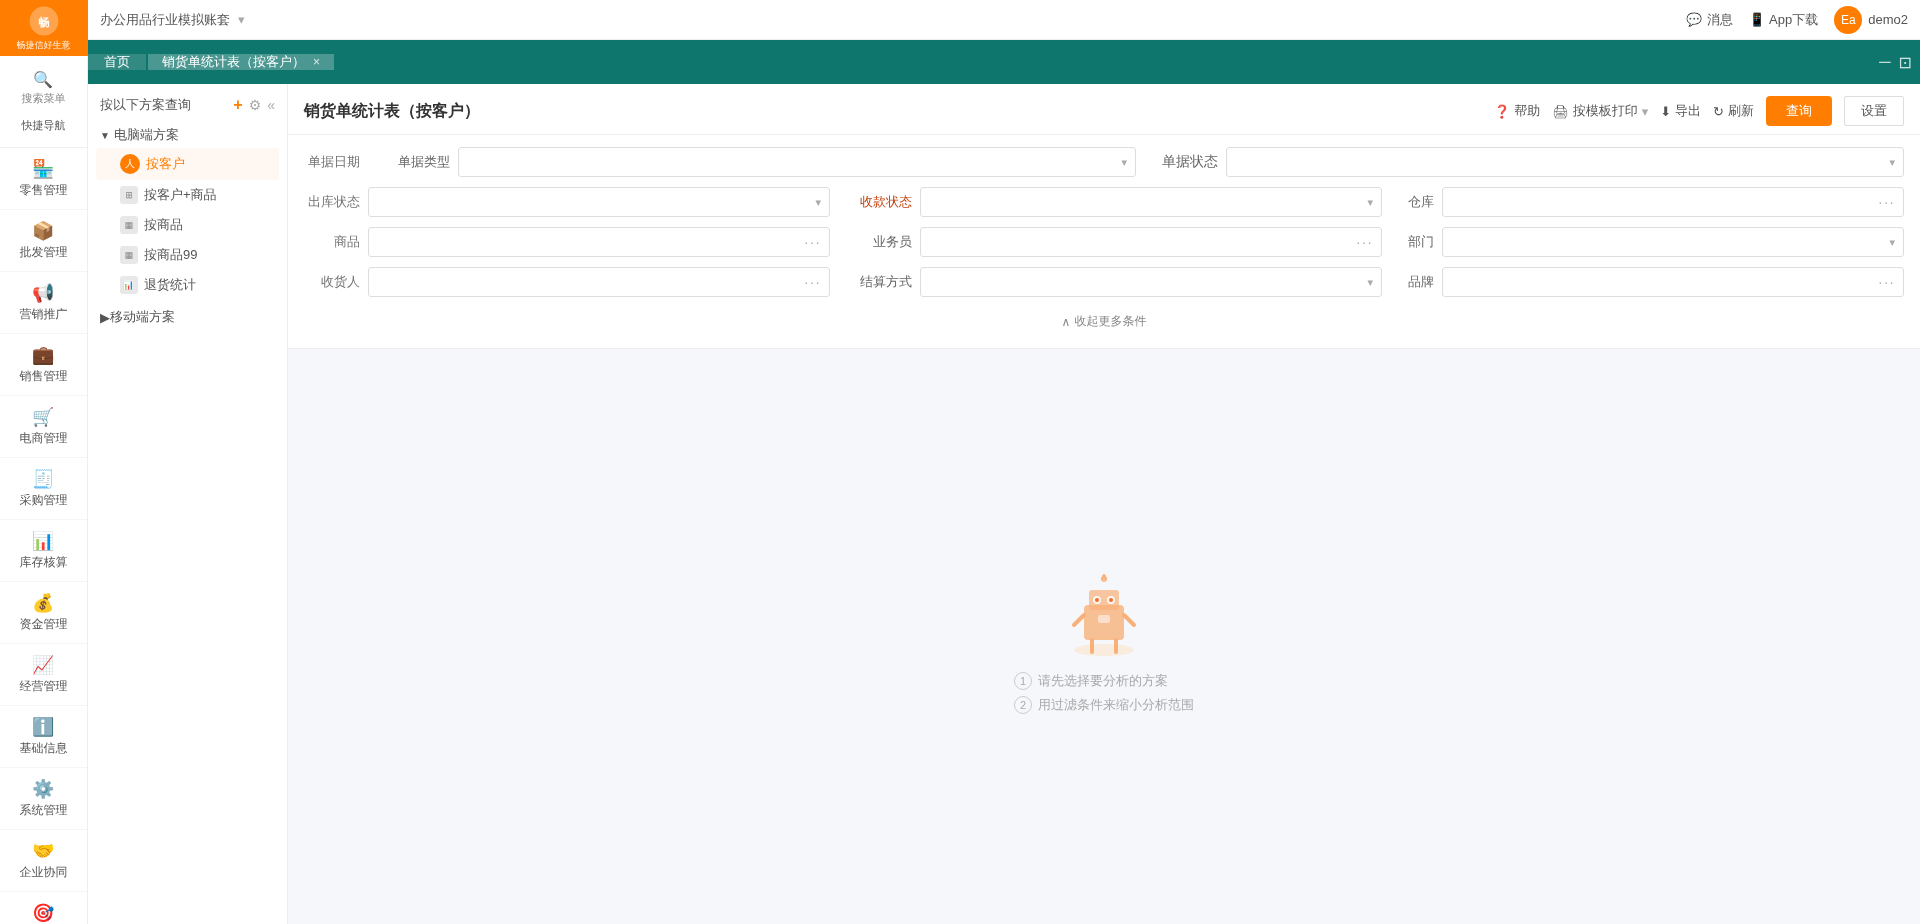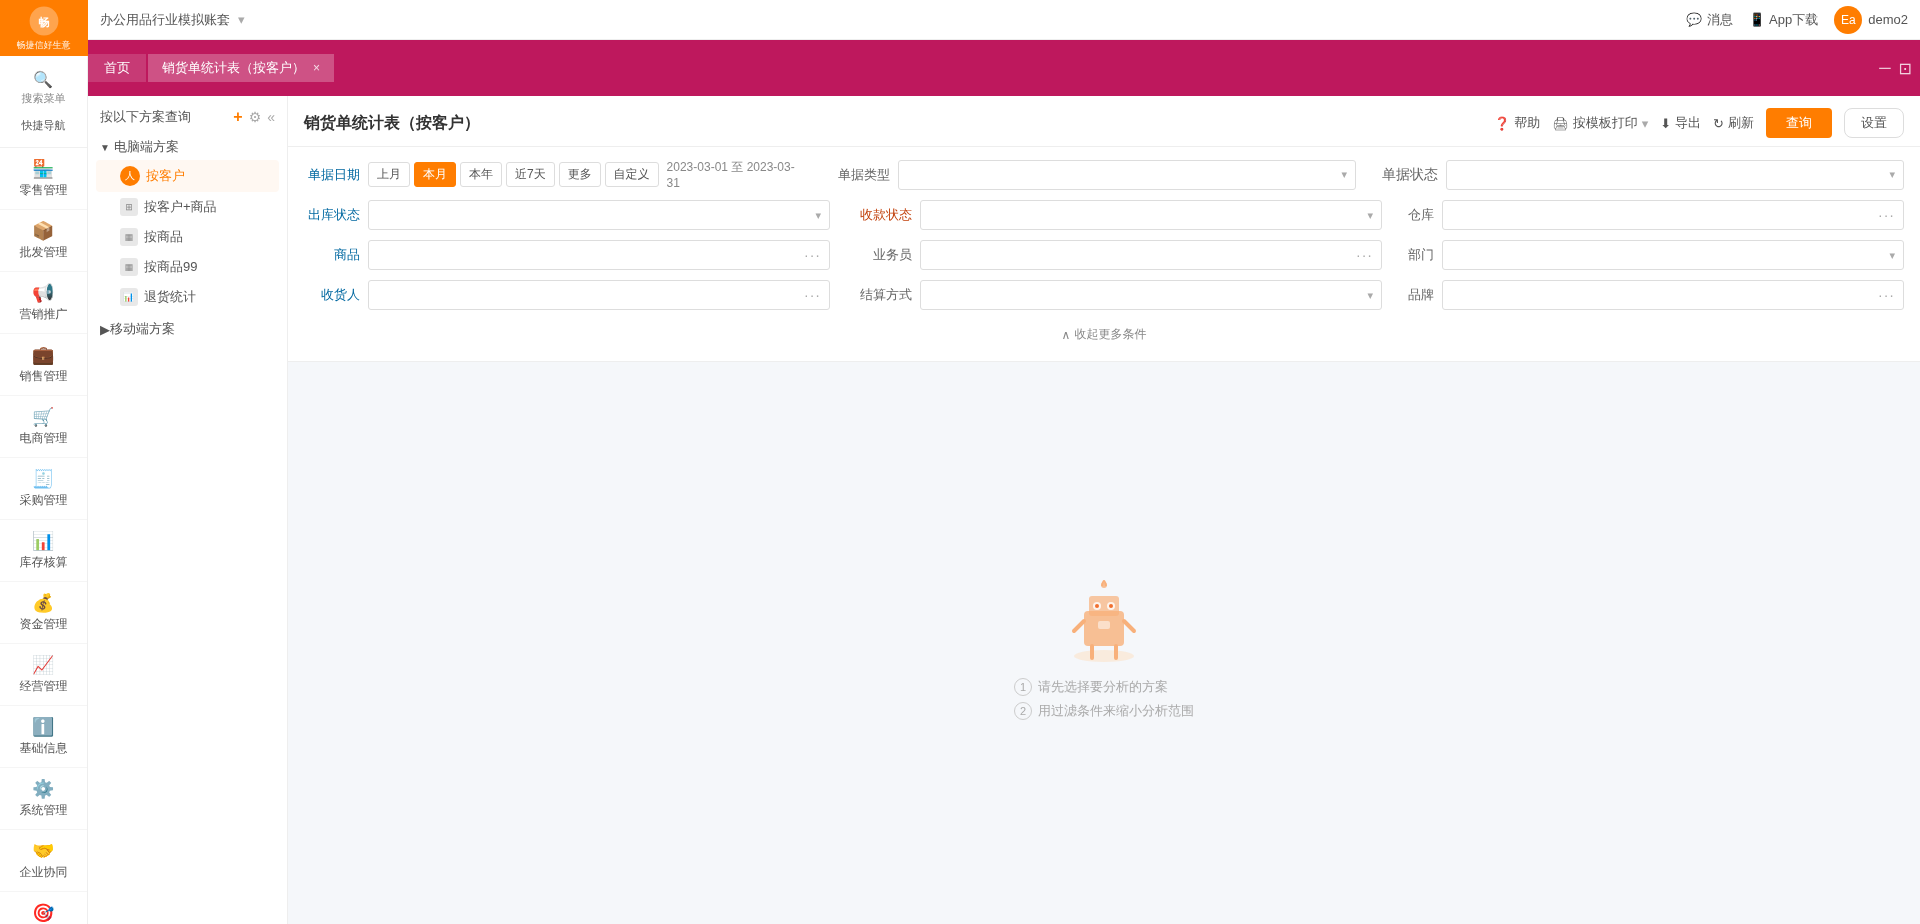--- a/index.html
+++ b/index.html
@@ -122,22 +122,22 @@
       background: #ff7d00;
       display: flex;
       align-items: center;
       justify-content: center;
       color: #fff;
       font-size: 12px;
     }
 
     
     .tab-bar {
-      height: 56px;
-      background: #be185d;
+      height: 44px;
+      background: #0f766e;
       display: flex;
       align-items: center;
       padding: 14px 0;
       flex-shrink: 0;
     }
     .tab-home {
       padding: 0 16px;
       height: 100%;
       display: flex;
       align-items: center;
@@ -324,42 +324,42 @@
       padding: 6px 20px;
       border-radius: 4px;
       font-size: 13px;
       cursor: pointer;
     }
     .btn-secondary {
       background: #fff;
       color: #555;
       border: 1px solid #ddd;
       padding: 5px 16px;
-      border-radius: 8px;
+      border-radius: 2px;
       font-size: 13px;
       cursor: pointer;
     }
 
     
     .filter-area {
       background: #fff;
       padding: 12px 16px;
       border-bottom: 1px solid #eee;
       flex-shrink: 0;
     }
     .filter-row {
       display: flex;
       align-items: center;
       margin-bottom: 10px;
       gap: 0;
     }
     .filter-row:last-child { margin-bottom: 0; }
     .filter-label {
       width: 64px;
-      color: #0369a1;
+      color: #737373;
       font-size: 13px;
       flex-shrink: 0;
       text-align: right;
       padding-right: 8px;
     }
     .filter-control {
       flex: 1;
       display: flex;
       align-items: center;
     }
@@ -675,29 +675,20 @@
           <button class="btn-secondary">
             <span>设置</span>
           </button>
         </div>
       </div>
 
       <div class="filter-area">
 
         <div class="filter-row">
           <span class="filter-label">单据日期</span>
-          <div class="filter-control date-filter">
-            <button class="date-btn">上月</button>
-            <button class="date-btn active" style="background:#ff7d00;color:#fff;border-color:#ff7d00;">本月</button>
-            <button class="date-btn">本年</button>
-            <button class="date-btn">近7天</button>
-            <button class="date-btn">更多</button>
-            <button class="date-btn">自定义</button>
-            <span class="date-range">2023-03-01 至 2023-03-31</span>
-          </div>
           <span style="width:90px;color:#666;font-size:13px;text-align:right;padding-right:8px;flex-shrink:0;">单据类型</span>
           <div class="select-control" style="flex:1;">
             <span class="arrow-down">▾</span>
           </div>
           <span style="width:90px;color:#666;font-size:14px;text-align:right;padding-right:8px;flex-shrink:0;">单据状态</span>
           <div class="select-control" style="flex:1;">
             <span class="arrow-down">▾</span>
           </div>
         </div>
 

